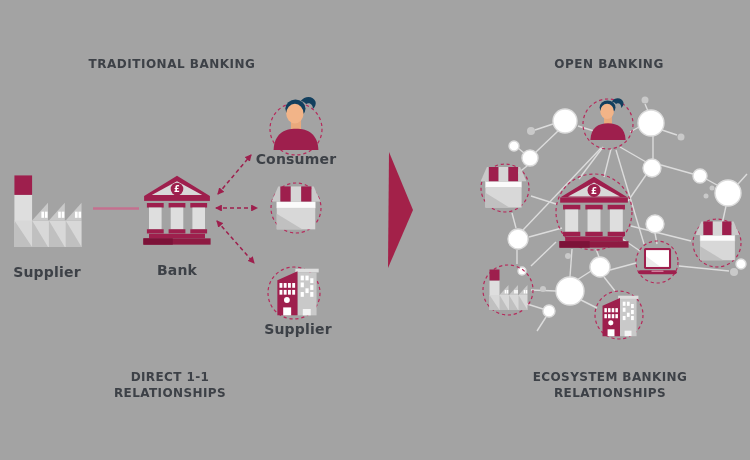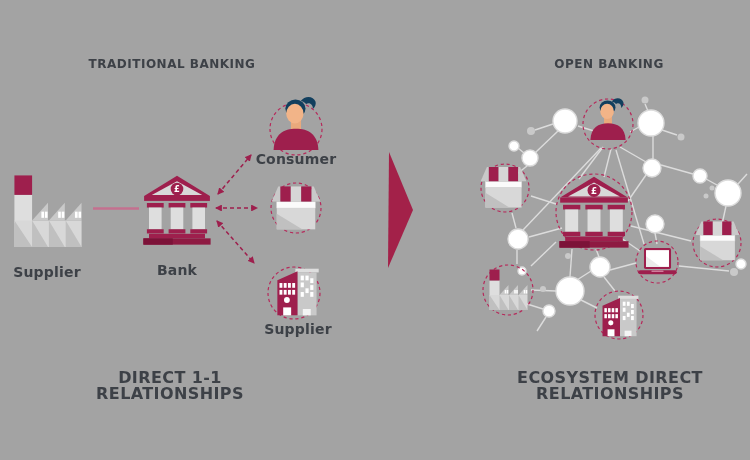--- a/index.html
+++ b/index.html
@@ -4,21 +4,21 @@
 <style>
   html,body{margin:0;padding:0;background:#fff;}
   .canvas{
     position:relative;width:750px;height:460px;background:#a3a3a3;overflow:hidden;
     font-family:"DejaVu Sans","Liberation Sans",sans-serif;
   }
   .canvas svg.stage{position:absolute;left:0;top:0;}
   .label{position:absolute;text-align:center;font-weight:bold;color:var(--text_dark,#3d4147);}
   .h-title{font-size:12px;letter-spacing:.5px;}
   .node-label{font-size:14px;letter-spacing:.2px;}
-  .caption{font-size:16px;letter-spacing:.4px;line-height:15.5px;white-space:pre-line;}
+  .caption{font-size:12px;letter-spacing:.4px;line-height:15.5px;white-space:pre-line;}
 
   
   .mar{fill:var(--maroon,#9e1f4d);}
   .mard{fill:var(--maroon_dark,#8e1a42);}
   .marx{fill:var(--maroon_deep,#7c1238);}
   .gl{fill:var(--gray_light,#d8d8d8);}
   .gm{fill:var(--gray_mid,#c9c9c9);}
   .gsh{fill:var(--gray_shade,#c0c0c0);}
   .gp{fill:var(--gray_pale,#dedede);}
   .wh{fill:#ffffff;}
@@ -260,15 +260,15 @@
   <div class="label h-title" style="left:52px;top:57px;width:240px">TRADITIONAL BANKING</div>
   <div class="label h-title" style="left:489px;top:57px;width:240px">OPEN BANKING</div>
 
   <div class="label node-label" style="left:4px;top:264px;width:86px">Supplier</div>
   <div class="label node-label" style="left:134px;top:262px;width:86px">Bank</div>
   <div class="label node-label" style="left:245px;top:151px;width:102px">Consumer</div>
   <div class="label node-label" style="left:247px;top:321px;width:102px">Supplier</div>
 
   <div class="label caption" style="left:68px;top:370px;width:204px">DIRECT 1-1
 RELATIONSHIPS</div>
-  <div class="label caption" style="left:506px;top:370px;width:208px">ECOSYSTEM DIRECT
+  <div class="label caption" style="left:506px;top:370px;width:208px">ECOSYSTEM BANKING
 RELATIONSHIPS</div>
 </div>
 
 </body></html>

